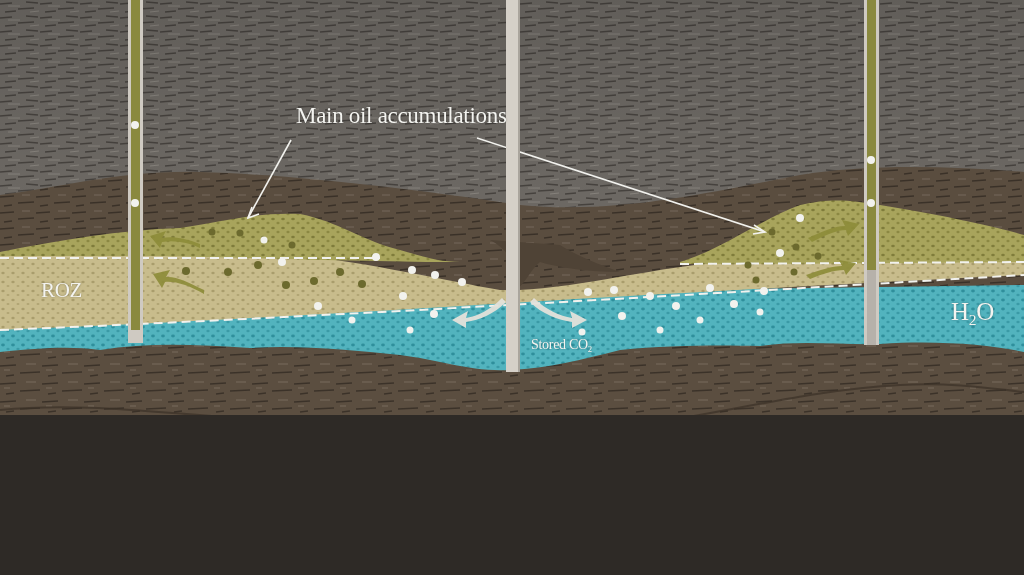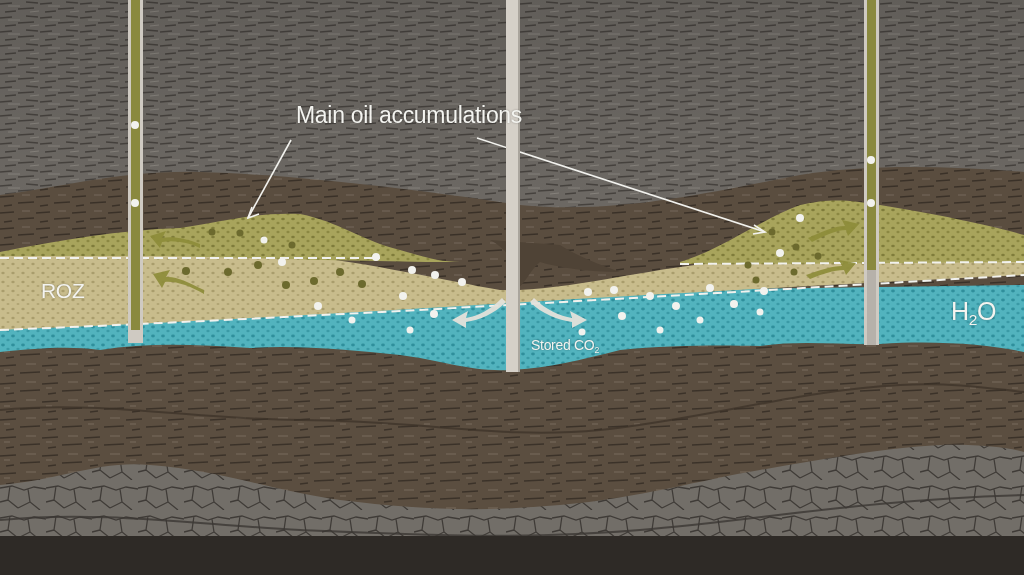--- a/index.html
+++ b/index.html
@@ -1,16 +1,16 @@
 <!DOCTYPE html>
 <html><head>
 <meta charset="utf-8">
 <style>
   html, body { margin: 0; padding: 0; background: #2e2a26; }
-  #stage { position: relative; width: 1024px; height: 536px; overflow: hidden; font-family: Liberation Sans, sans-serif; }
+  #stage { position: relative; width: 1024px; height: 415px; overflow: hidden; font-family: Liberation Serif, serif; }
   svg#scene { position: absolute; left: 0; top: 0; }
   .label { position: absolute; color: #f4f4f0; white-space: nowrap; line-height: 1; letter-spacing: -0.3px; text-shadow: 0 0 2px rgba(0,0,0,0.35); }
   .label sub { font-size: 62%; vertical-align: -0.35em; line-height: 0; }
   #lbl-main { left: 296px; top: 104px; font-size: 23px; }
   #lbl-roz { left: 41px; top: 280px; font-size: 21px; }
   #lbl-stored { left: 531px; top: 338px; font-size: 14px; }
   #lbl-h2o { left: 951px; top: 299px; font-size: 25px; }
 </style>
 </head>
 <body>

